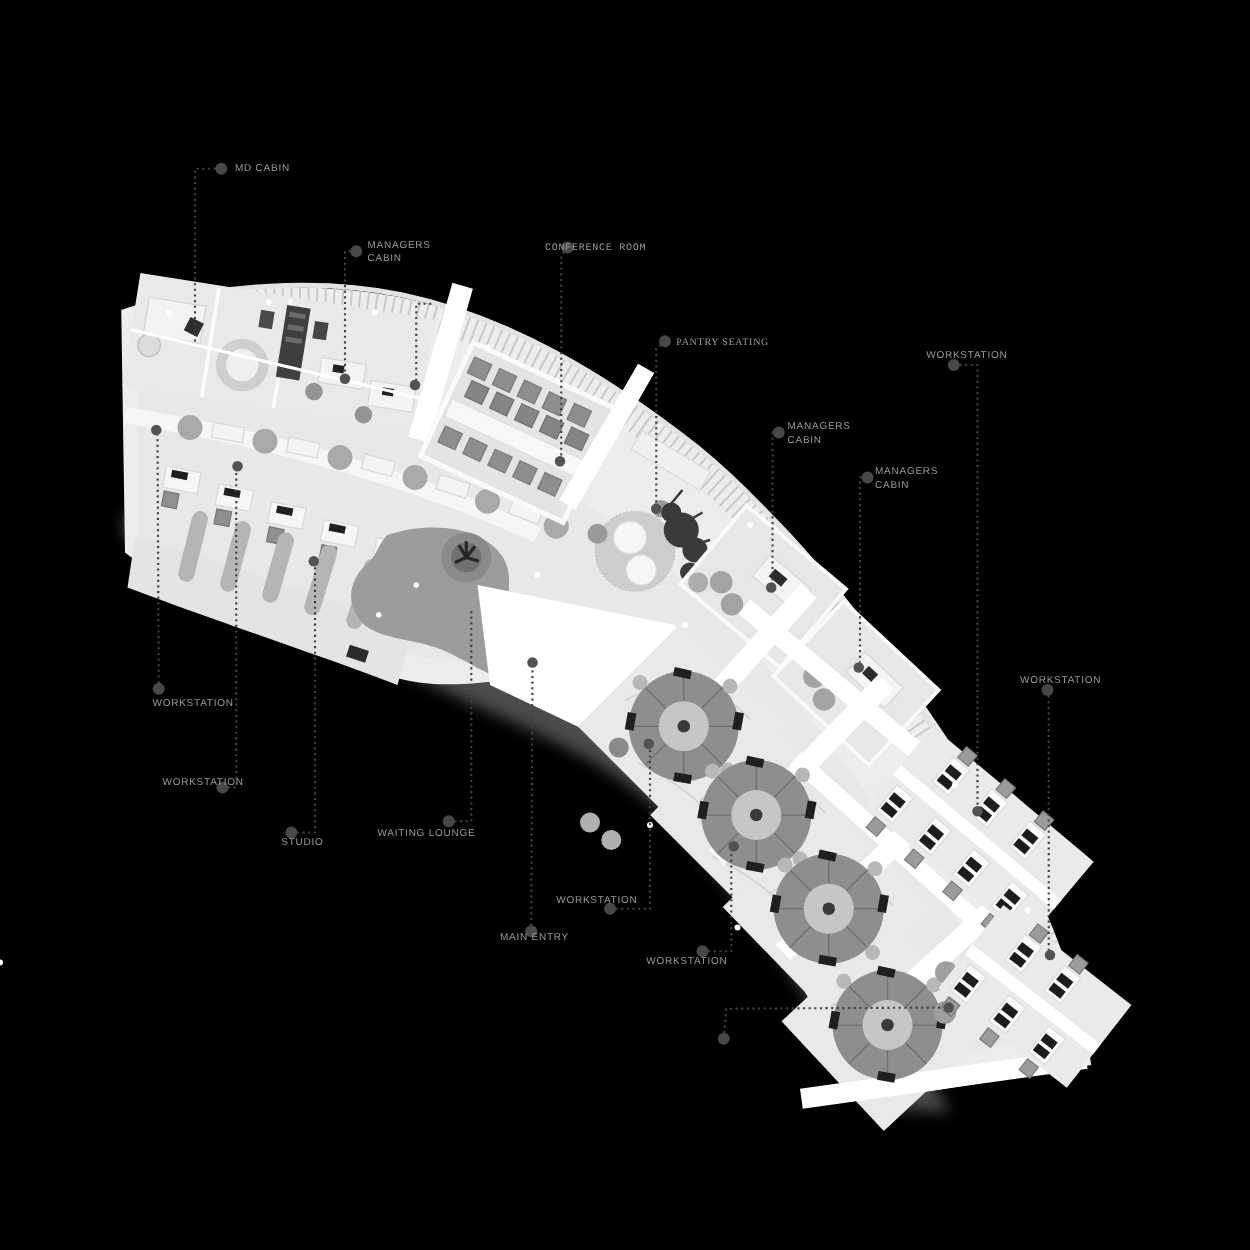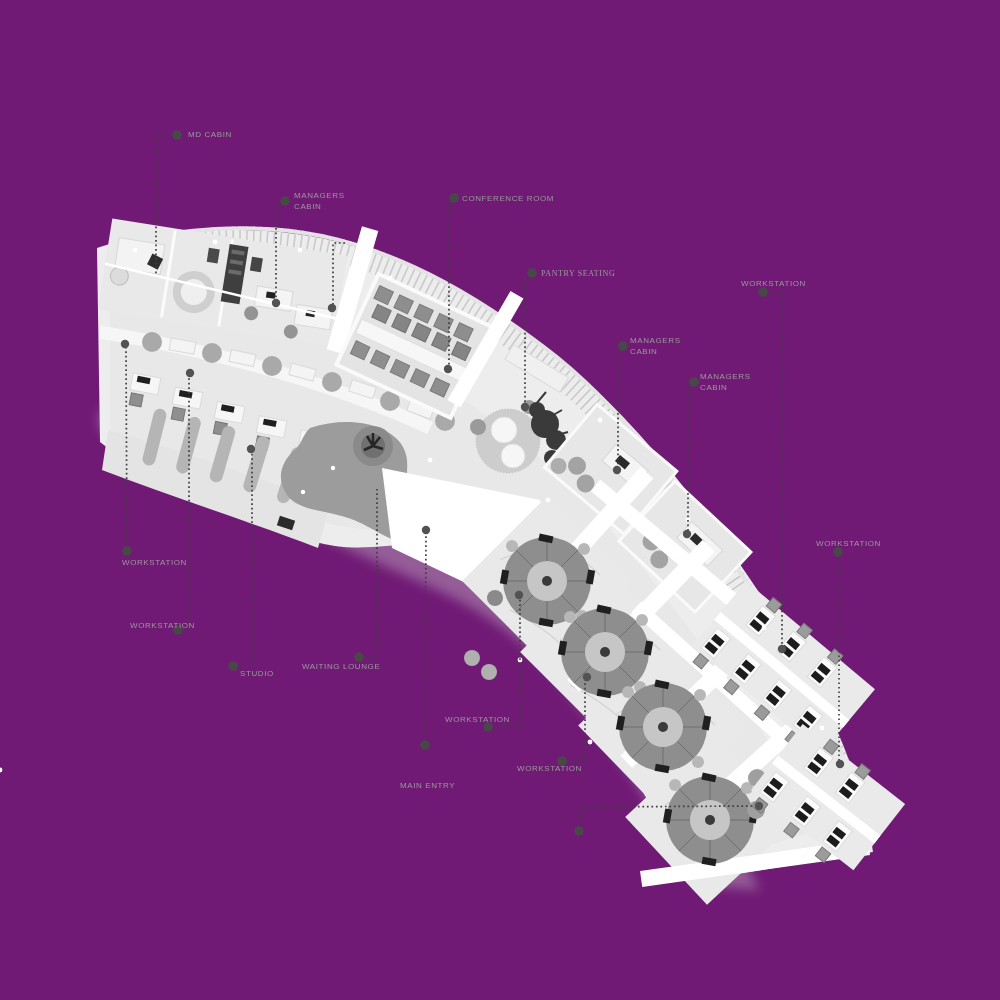--- a/index.html
+++ b/index.html
@@ -1,16 +1,16 @@
 <!DOCTYPE html>
 <html><head>
 <meta charset="utf-8">
 <style>
   html,body{margin:0;padding:0;background:#ffffff;}
-  #stage{position:relative;width:1000px;height:1000px;background:#701a75;overflow:hidden;
+  #stage{position:relative;width:1000px;height:1000px;background:#000000;overflow:hidden;
          font-family:"Liberation Sans", sans-serif;}
   #plan-svg,#ann-svg{position:absolute;left:0;top:0;}
   .lbl{position:absolute;font-size:8px;line-height:11px;letter-spacing:.6px;
        color:#9a9a9a;white-space:nowrap;font-family:"Liberation Sans",sans-serif;}
 </style>
 </head>
 <body>
 
 <div id="stage">
 
@@ -428,21 +428,21 @@
     </svg>
 
   <div id="labels">
       <div class="lbl" style="left: 188px; top: 129px;">
         <div>MD CABIN</div>
       </div>
       <div class="lbl" style="left: 294px; top: 190px;">
         <div>MANAGERS</div>
         <div>CABIN</div>
       </div>
-      <div class="lbl" style="left: 462px; top: 193px;">
+      <div class="lbl" style="left: 436px; top: 193px; font-family: Liberation Mono, monospace;">
         <div>CONFERENCE ROOM</div>
       </div>
       <div class="lbl" style="left: 541px; top: 268px; font-family: Liberation Serif, serif;">
         <div>PANTRY SEATING</div>
       </div>
       <div class="lbl" style="left: 741px; top: 278px;">
         <div>WORKSTATION</div>
       </div>
       <div class="lbl" style="left: 630px; top: 335px;">
         <div>MANAGERS</div>
@@ -454,29 +454,29 @@
       </div>
       <div class="lbl" style="left: 816px; top: 538px;">
         <div>WORKSTATION</div>
       </div>
       <div class="lbl" style="left: 122px; top: 557px;">
         <div>WORKSTATION</div>
       </div>
       <div class="lbl" style="left: 130px; top: 620px;">
         <div>WORKSTATION</div>
       </div>
-      <div class="lbl" style="left: 240px; top: 668px;">
+      <div class="lbl" style="left: 225px; top: 668px;">
         <div>STUDIO</div>
       </div>
       <div class="lbl" style="left: 302px; top: 661px;">
         <div>WAITING LOUNGE</div>
       </div>
       <div class="lbl" style="left: 445px; top: 714px;">
         <div>WORKSTATION</div>
       </div>
-      <div class="lbl" style="left: 400px; top: 780px;">
+      <div class="lbl" style="left: 400px; top: 744px;">
         <div>MAIN ENTRY</div>
       </div>
       <div class="lbl" style="left: 517px; top: 763px;">
         <div>WORKSTATION</div>
       </div>
     </div>
 </div>
 
 </body></html>

